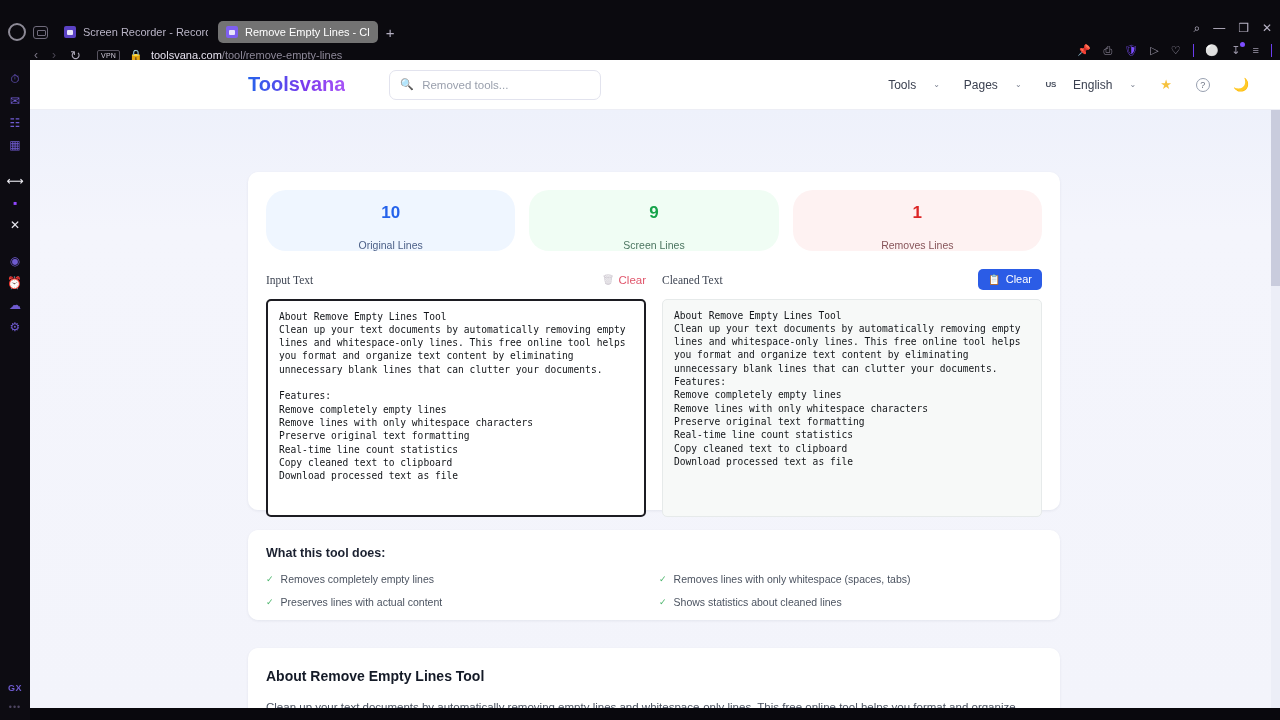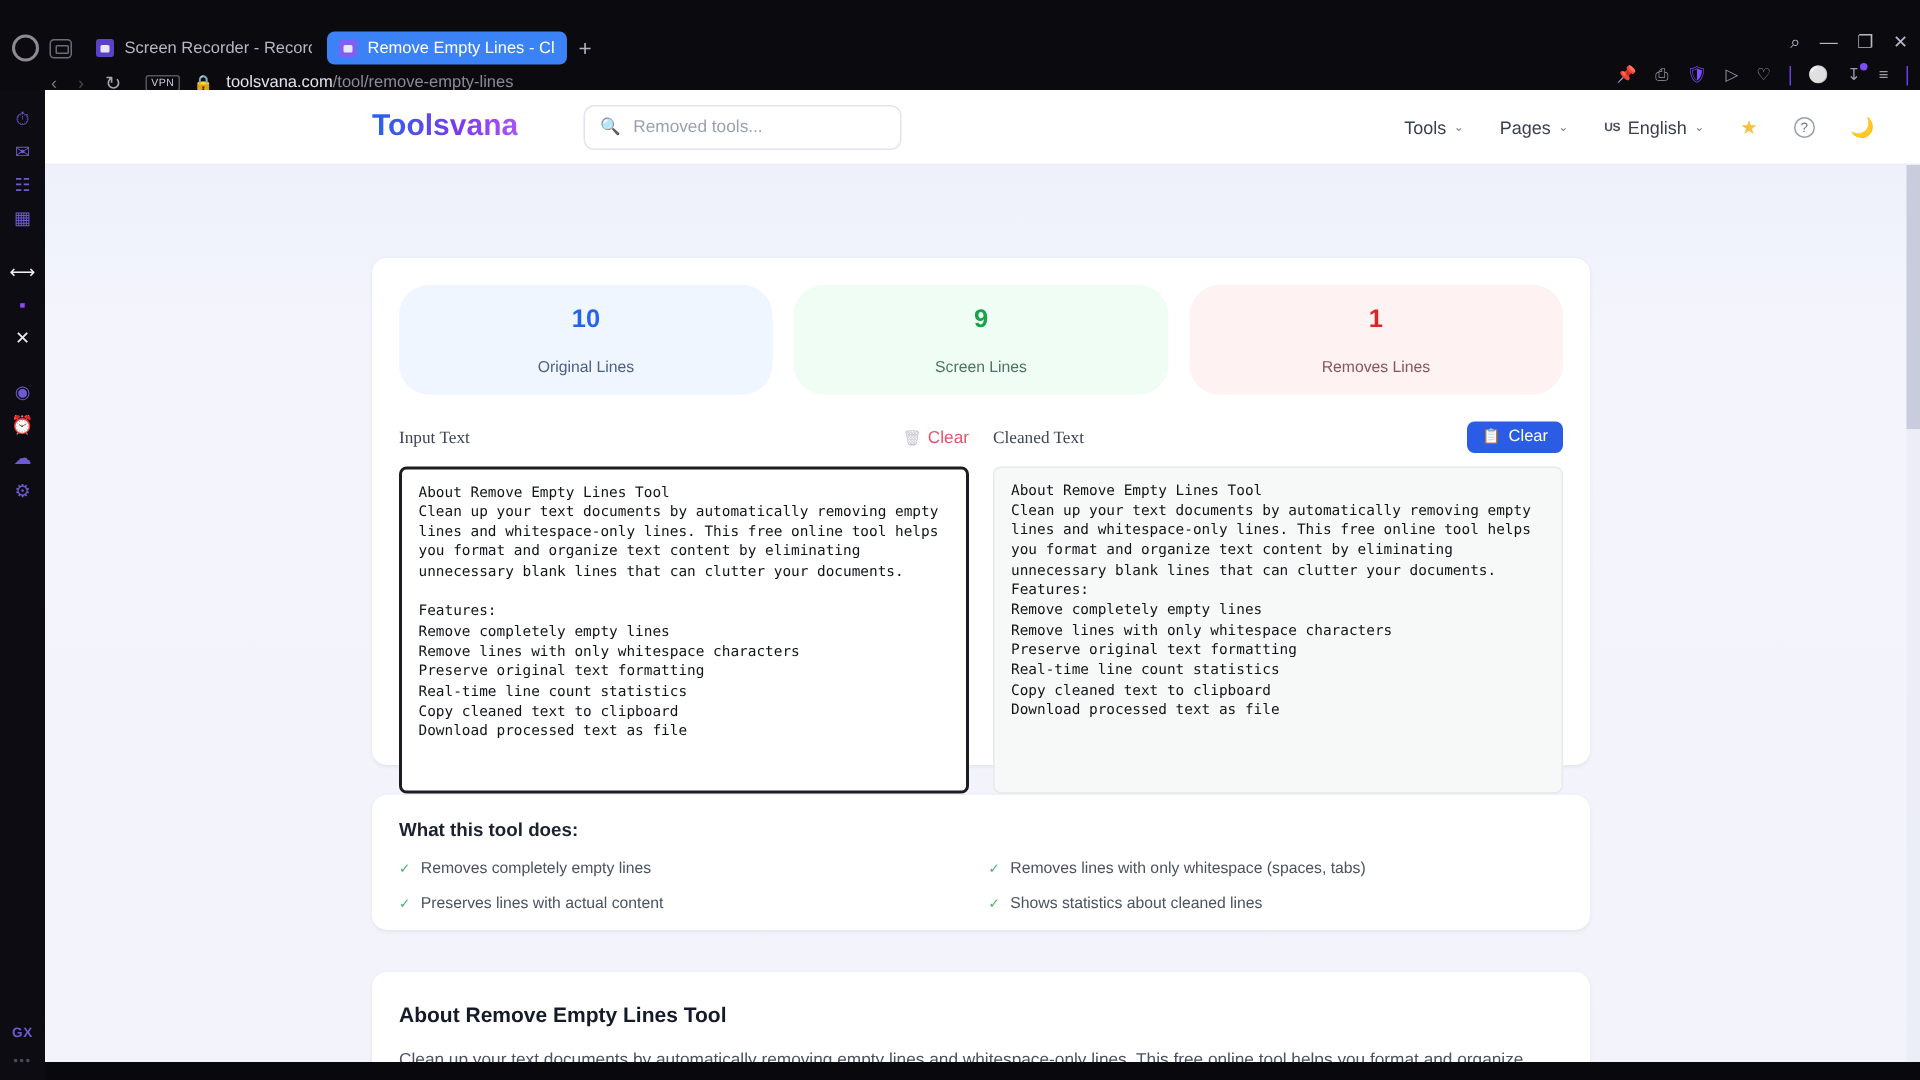--- a/index.html
+++ b/index.html
@@ -27,21 +27,21 @@
   .tab-icon-sq {
     width: 15px; height: 13px; margin-right: 8px; border: 1.5px solid #6f6a7a;
     border-radius: 3px; position: relative;
   }
   .tab-icon-sq::after{content:"";position:absolute;left:3px;top:3px;width:7px;height:4px;border:1.5px solid #6f6a7a;border-radius:1px;}
   .tab {
     display: flex; align-items: center; height: 22px; border-radius: 5px;
     padding: 0 8px; max-width: 160px; overflow: hidden; margin-right: 2px;
   }
   .tab.inactive { background: transparent; }
-  .tab.active { background: #3b82f6; }
+  .tab.active { background: #737373; }
   .tab .favicon {
     width: 12px; height: 12px; border-radius: 2px; margin-right: 7px; flex: none;
     background: #5b42c4; position: relative;
   }
   .tab.active .favicon { background: #7e5ff0; }
   .tab .favicon::after {
     content:""; position:absolute; left:3px; top:3.5px; width:6px; height:5px;
     background:#e9e5fb; border-radius:1px;
   }
   .tab .title {
@@ -107,21 +107,21 @@
     margin-left: 200px;
   }
   .searchbox {
     margin-left: 44px; width: 212px; height: 30px; border: 1px solid #e2e3ee;
     border-radius: 7px; display: flex; align-items: center; padding: 0 10px; gap: 8px;
     background: #fff;
   }
   .searchbox .mag { font-size: 11px; color: #3b82f6; }
   .searchbox .ph { font-size: 11.5px; color: #9aa0ad; }
   .nav { margin-left: auto; display: flex; align-items: center; gap: 24px; }
-  .nav .item { font-size: 12px; color: #3a4050; display: flex; align-items: center; gap: 5px; }
+  .nav .item { font-size: 12px; color: #3a4050; display: flex; align-items: center; gap: 17px; }
   .nav .caret { font-size: 8px; color: #7a8090; }
   .nav .flag { font-size: 8px; font-weight: bold; color: #4a5160; letter-spacing: -.3px; }
   .nav .emoji { font-size: 13px; }
   .nav .qmark {
     width: 14px; height: 14px; border: 1.3px solid #98a0b0; border-radius: 50%;
     font-size: 9px; color: #6a7282; display: flex; align-items: center; justify-content: center;
   }
 
   .scroll-area { height: 598px; position: relative; background:
     linear-gradient(180deg,#eef1fb 0%, #f4f5fc 120px, #f3f4fb 100%); }
@@ -130,21 +130,21 @@
     white-space: nowrap;
   }
 
   .card {
     position: absolute; left: 218px; width: 812px; background: #fff;
     border-radius: 10px; box-shadow: 0 1px 3px rgba(20,25,60,.07);
   }
   #tool-card { top: 62px; height: 338px; padding: 18px; }
 
   .stats { display: flex; gap: 14px; }
-  .stat { flex: 1; border-radius: 20px; text-align: center; padding: 13px 0 12px; }
+  .stat { flex: 1; border-radius: 20px; text-align: center; padding: 13px 0 0; }
   .stat .num { font-size: 17px; font-weight: bold; line-height: 1.15; }
   .stat .lbl { font-size: 10.5px; margin-top: 16px; }
   .stat.blue  { background: #eff6ff; }
   .stat.blue .num { color: #2563eb; } .stat.blue .lbl { color: #4b5f87; }
   .stat.green { background: #f0fdf4; }
   .stat.green .num { color: #16a34a; } .stat.green .lbl { color: #4b7560; }
   .stat.red   { background: #fef2f2; }
   .stat.red .num { color: #dc2626; } .stat.red .lbl { color: #87555a; }
 
   .panes { display: flex; gap: 16px; margin-top: 18px; }

